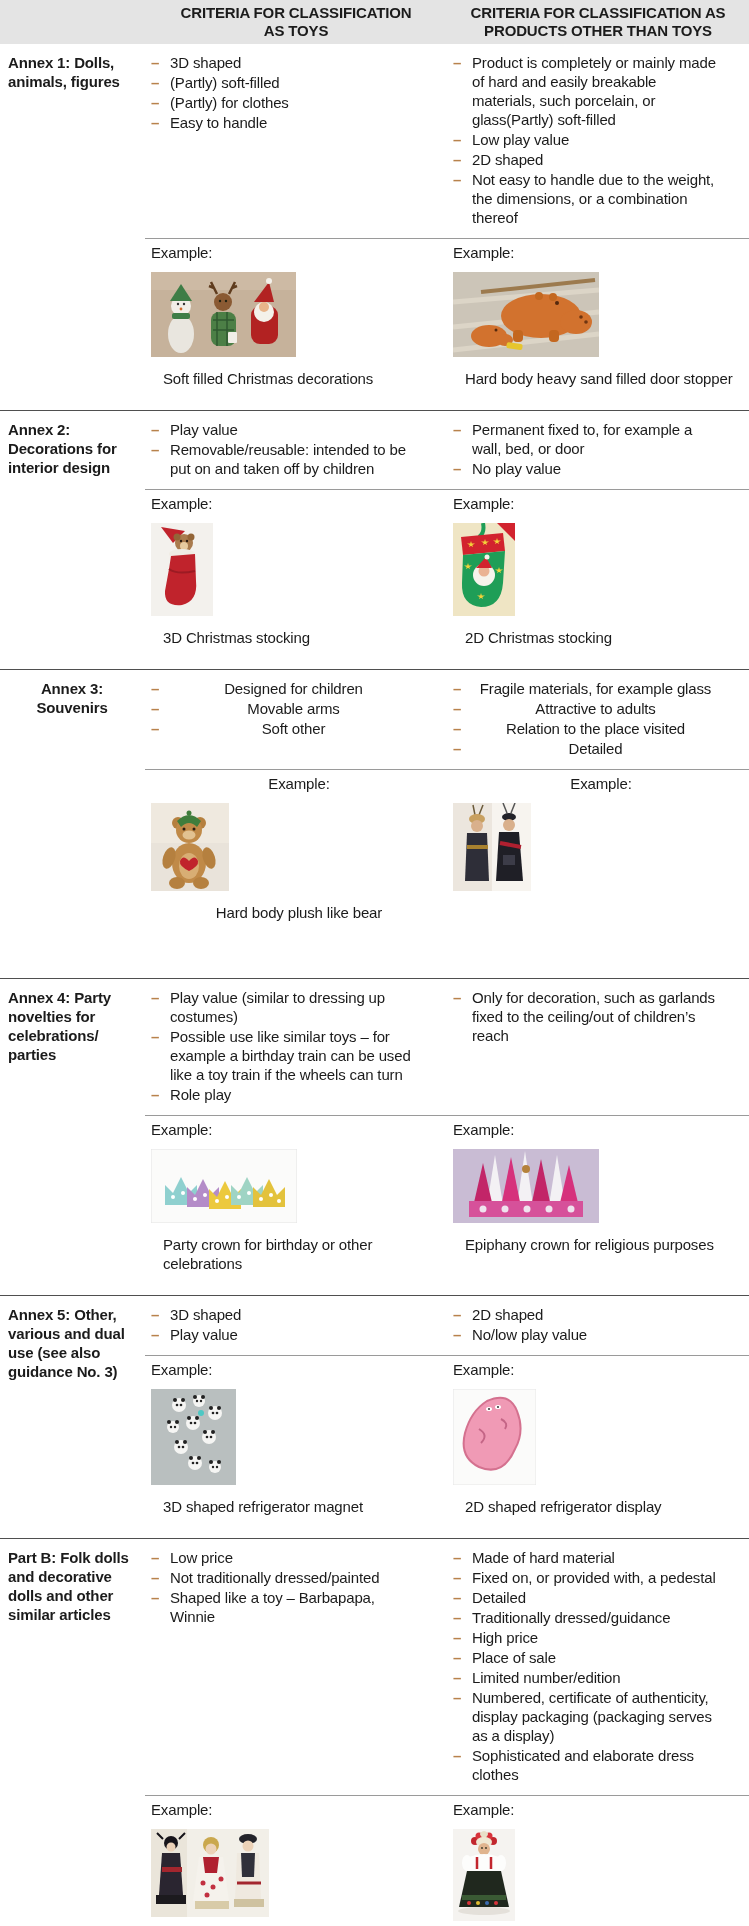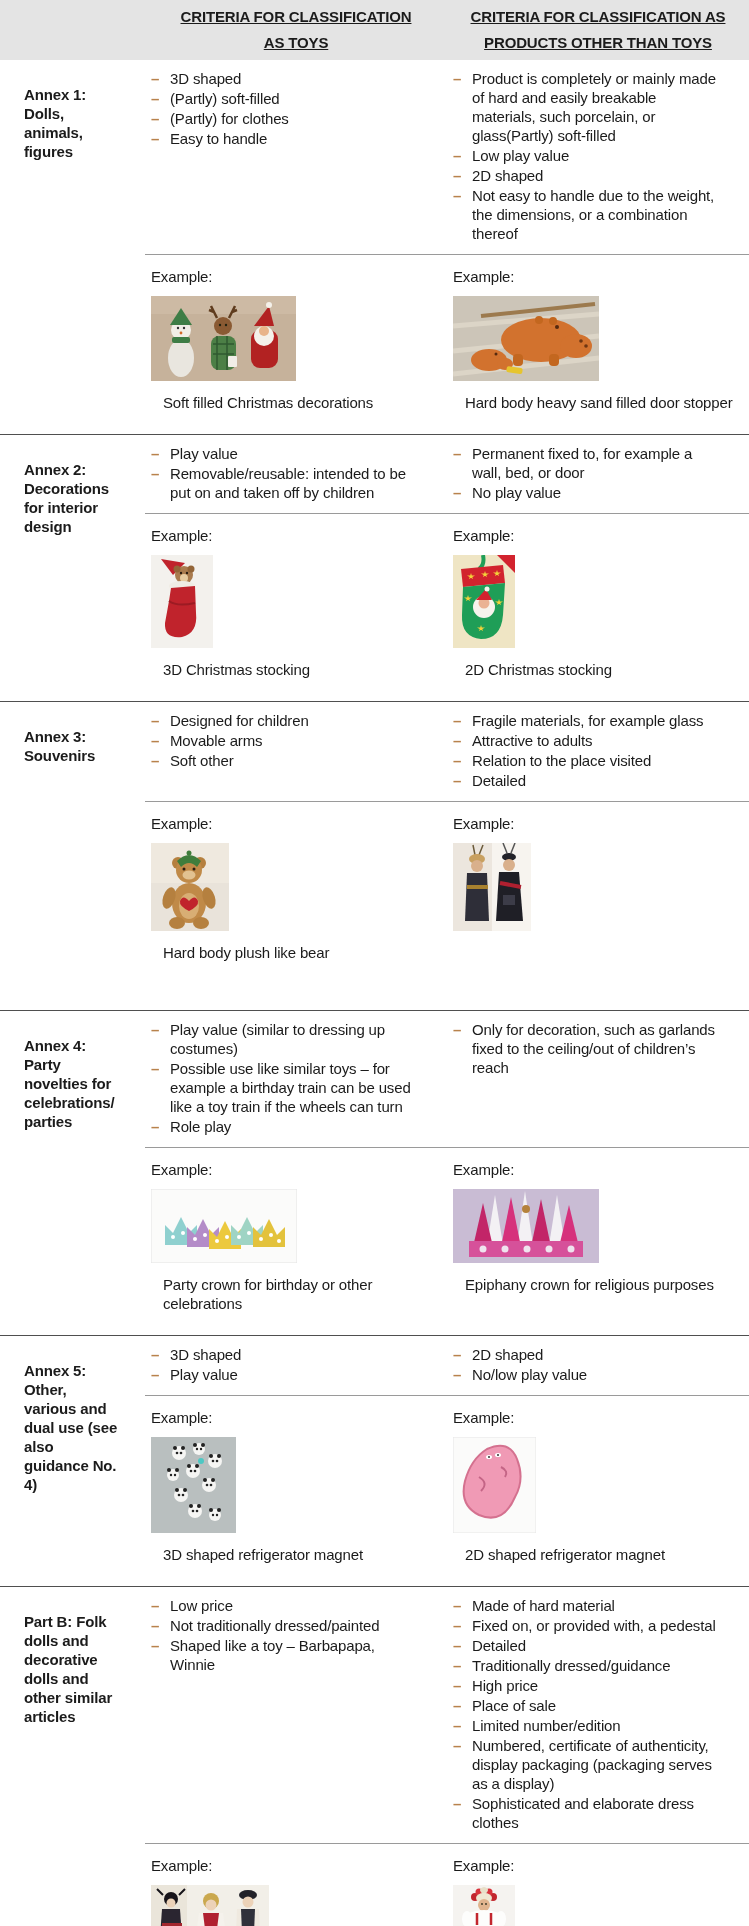--- a/index.html
+++ b/index.html
@@ -20,41 +20,40 @@
     background:#e4e4e4;
     min-height:44px;
     box-sizing:border-box;
     align-items:center;
     padding:4px 0;
   }
   .table-header .hcell{
     font-weight:bold;
     text-align:center;
     white-space:pre-line;
-    line-height:26px;
+    line-height:18px;
     padding:0 10px;
-    text-decoration:underline;
   }
 
   
   .annex-row{position:relative;box-sizing:border-box;}
   .annex-row + .annex-row{border-top:1px solid #4f4f4f;}
   .r1{min-height:358px;}
   .r2{min-height:243px;}
-  .r3{min-height:309px;}
+  .r3{min-height:309px;text-align:center;}
   .r4{min-height:315px;}
   .r5{min-height:203px;}
   .r6{min-height:452px;}
 
   .label-cell{
     position:absolute;
     left:8px;top:9px;width:128px;
     font-weight:bold;
   }
-  .label-cell p{margin:16px;}
+  .label-cell p{margin:0;}
   .label-cell p + p{margin-top:19px;}
 
   .content{margin-left:145px;}
 
   .criteria-grid{
     display:grid;
     grid-template-columns:302px 1fr;
   }
   ul.bullets{
     margin:0;list-style:none;
@@ -68,21 +67,21 @@
   .dash{
     position:absolute;left:0;top:0;
     color:#b8824c;
     font-weight:bold;
   }
 
   .example-grid{
     border-top:1px solid #9a9a9a;
     display:grid;
     grid-template-columns:302px 1fr;
-    padding:12px 0 10px 0;
+    padding:4px 0 10px 0;
   }
   .example-col{padding-left:6px;box-sizing:border-box;}
   .example-label{margin:0 0 10px 0;}
   .photo{margin:0 0 10px 0;}
   .photo svg{display:block;}
   .caption{margin:12px;max-width:286px;}
 </style>
 </head>
 <body>
 
@@ -378,21 +377,21 @@
             </svg>
           </div>
           <p class="caption">Epiphany crown for religious purposes</p>
         </div>
       </div>
     </div>
   </section>
 
   <section class="annex-row r5">
     <div class="label-cell">
-      <p>Annex 5: Other, various and dual use (see also guidance No. 4)</p>
+      <p>Annex 5: Other, various and dual use (see also guidance No. 3)</p>
     </div>
     <div class="content">
       <div class="criteria-grid">
         <ul class="bullets">
           <li><span class="dash">–</span><span>3D shaped</span></li>
           <li><span class="dash">–</span><span>Play value</span></li>
         </ul>
         <ul class="bullets">
           <li><span class="dash">–</span><span>2D shaped</span></li>
           <li><span class="dash">–</span><span>No/low play value</span></li>
@@ -465,21 +464,21 @@
               <rect width="83" height="96" fill="#fbfbfa" stroke="#e6e6e6"></rect>
               <path d="M34 12 Q56 2 64 22 Q72 42 62 60 Q50 88 26 78 Q6 68 12 44 Q18 22 34 12 Z" fill="#f09ab5" stroke="#d4718f" stroke-width="2"></path>
               <ellipse cx="36" cy="20" rx="3" ry="2" fill="#fff"></ellipse>
                 <ellipse cx="45" cy="18" rx="3" ry="2" fill="#fff"></ellipse>
               <circle cx="36" cy="20" r="1" fill="#333"></circle>
                 <circle cx="45" cy="18" r="1" fill="#333"></circle>
               <path d="M48 30 q8 4 4 10" stroke="#c46586" stroke-width="2" fill="none"></path>
               <path d="M26 40 q10 6 2 14" stroke="#c46586" stroke-width="2" fill="none"></path>
             </svg>
           </div>
-          <p class="caption">2D shaped refrigerator magnet</p>
+          <p class="caption">2D shaped refrigerator display</p>
         </div>
       </div>
     </div>
   </section>
 
   <section class="annex-row r6">
     <div class="label-cell">
       <p>Part B: Folk dolls and decorative dolls and other similar articles</p>
     </div>
     <div class="content">

